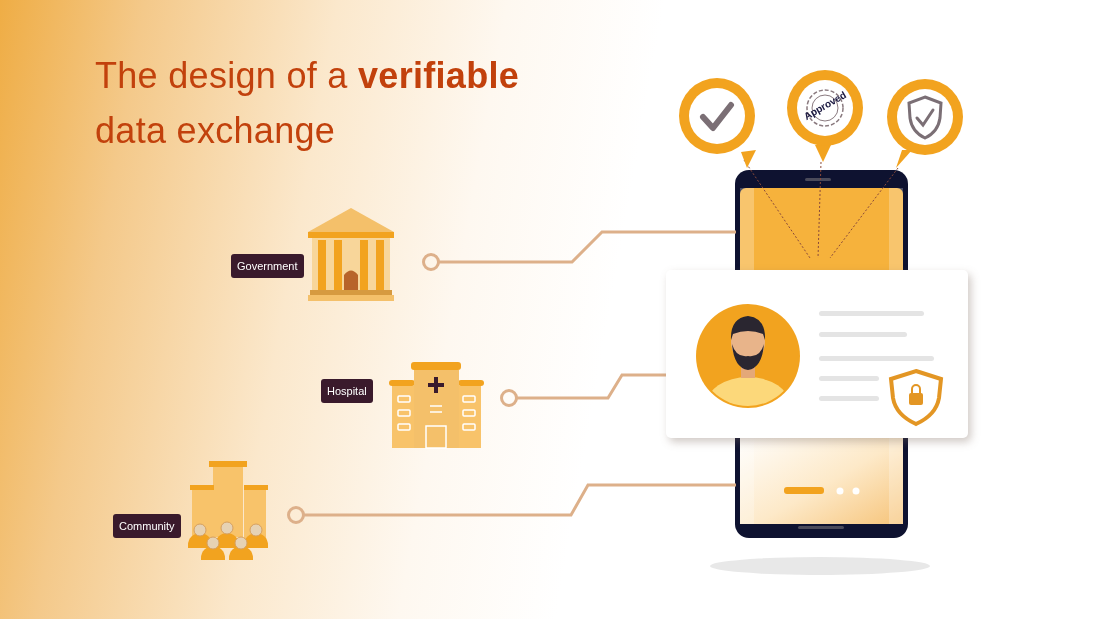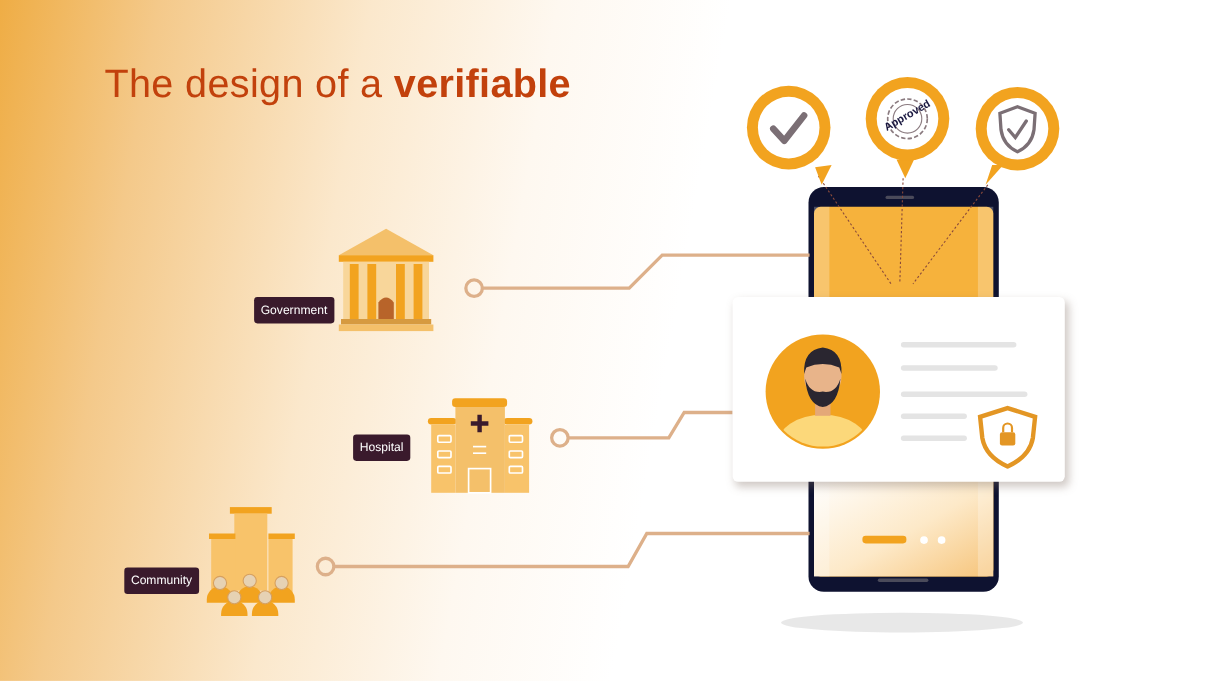--- a/index.html
+++ b/index.html
@@ -1,30 +1,31 @@
 <!DOCTYPE html>
 <html><head>
 <meta charset="utf-8">
 <style>
   html,body{margin:0;padding:0;}
   body{width:1100px;height:619px;overflow:hidden;position:relative;font-family:"Liberation Sans",sans-serif;
     background:linear-gradient(100deg,#efad45 0%,#f4c98a 12%,#fbe8cc 28%,#fef8f0 42%,#ffffff 55%,#ffffff 100%);}
   .title{position:absolute;left:95px;top:48px;font-size:36px;line-height:55px;color:#c2410c;font-weight:300;letter-spacing:0.3px;}
   .title b{font-weight:700;}
-  .label{position:absolute;background:#3a1a2c;color:#fff;font-size:11px;border-radius:3px;padding:6px 6px;line-height:12px;margin-top:16px;}
+  .label{position:absolute;background:#3a1a2c;color:#fff;font-size:11px;border-radius:3px;padding:6px 6px;line-height:12px;}
   svg{position:absolute;left:0;top:0;}
   .card{position:absolute;left:666px;top:270px;width:302px;height:168px;background:#fff;border-radius:5px;
     box-shadow:3px 4px 8px rgba(120,100,90,0.35);}
   .cline{position:absolute;height:5px;border-radius:3px;background:#e4e4e4;}
 </style>
 </head>
 <body>
 
 <div class="title">
   <span>The design of a </span><b>verifiable</b><br>
+  <span>data exchange</span>
 </div>
 
 <svg width="1100" height="619" viewBox="0 0 1100 619">
 
   <ellipse cx="820" cy="566" rx="110" ry="9" fill="#d8d8d8" opacity="0.6"></ellipse>
 
   <g>
     <rect x="735" y="170" width="173" height="368" rx="14" fill="#0e1230"></rect>
     <rect x="740" y="188" width="163" height="336" rx="6" fill="#f6b23c"></rect>
     <defs>
@@ -161,13 +162,13 @@
   <div class="cline" style="left:153px;top:62px;width:88px;"></div>
   <div class="cline" style="left:153px;top:86px;width:115px;"></div>
   <div class="cline" style="left:153px;top:106px;width:60px;"></div>
   <div class="cline" style="left:153px;top:126px;width:60px;"></div>
 </div>
 
 <div style="position:absolute;left:799px;top:100px;width:52px;text-align:center;transform:rotate(-30deg);font-size:10px;font-weight:700;color:#1a1840;">Approved</div>
 
 <div class="label" style="left:231px;top:254px;">Government</div>
 <div class="label" style="left:321px;top:379px;">Hospital</div>
-<div class="label" style="left:113px;top:500px;">Community</div>
+<div class="label" style="left:113px;top:514px;">Community</div>
 
 </body></html>

